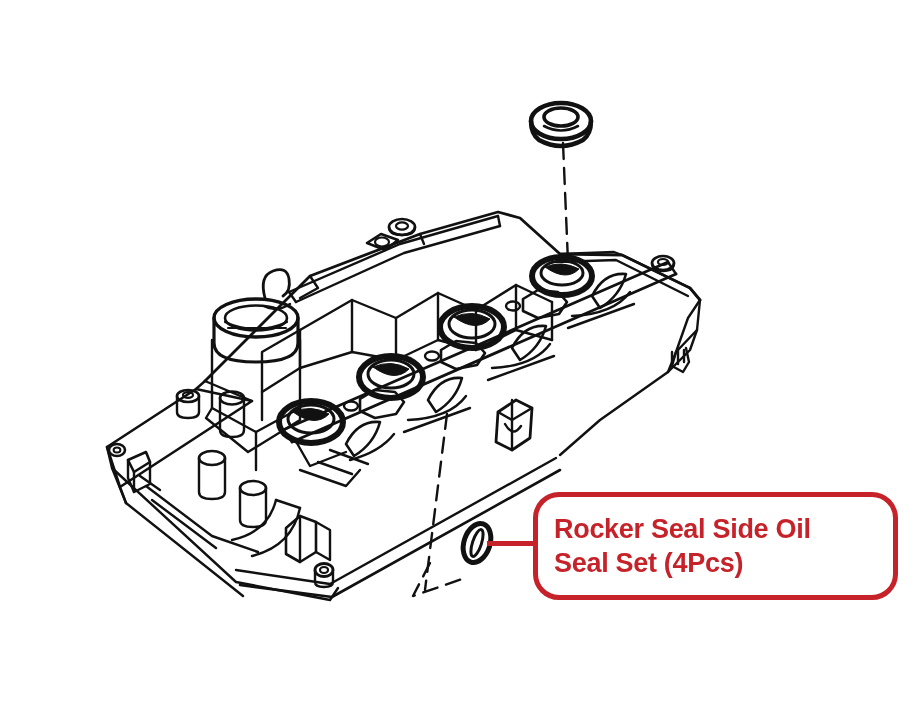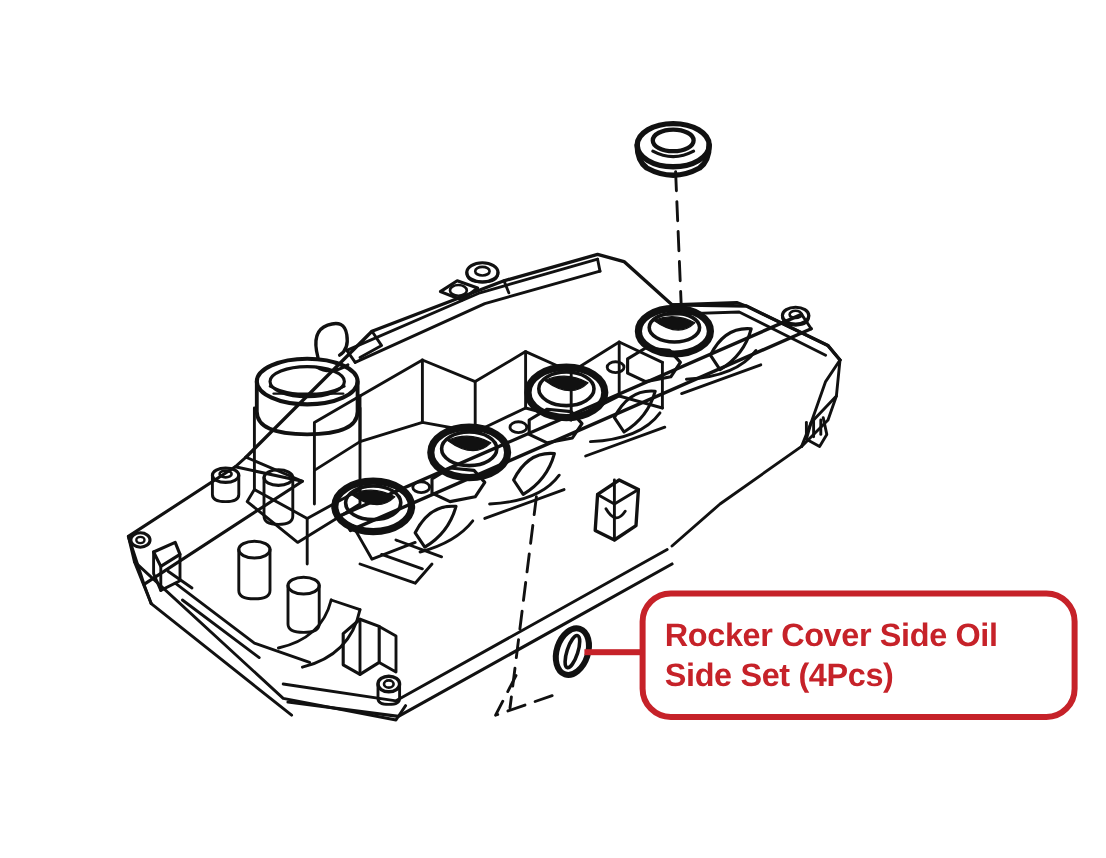--- a/index.html
+++ b/index.html
@@ -312,17 +312,17 @@
         <path d="M310 276 L 318 288 L 300 298"></path>
         <path d="M420 234 L 424 244"></path>
       </g>
 
     </g>
   </svg>
 
   <div class="leader-line"></div>
 
   <div class="callout-box">
-    <div class="callout-line">Rocker Cover Side Oil</div>
-    <div class="callout-line">Side Set (4Pcs)</div>
+    <div class="callout-line">Rocker Seal Side Oil</div>
+    <div class="callout-line">Seal Set (4Pcs)</div>
   </div>
 
 </div>
 
 </body></html>

